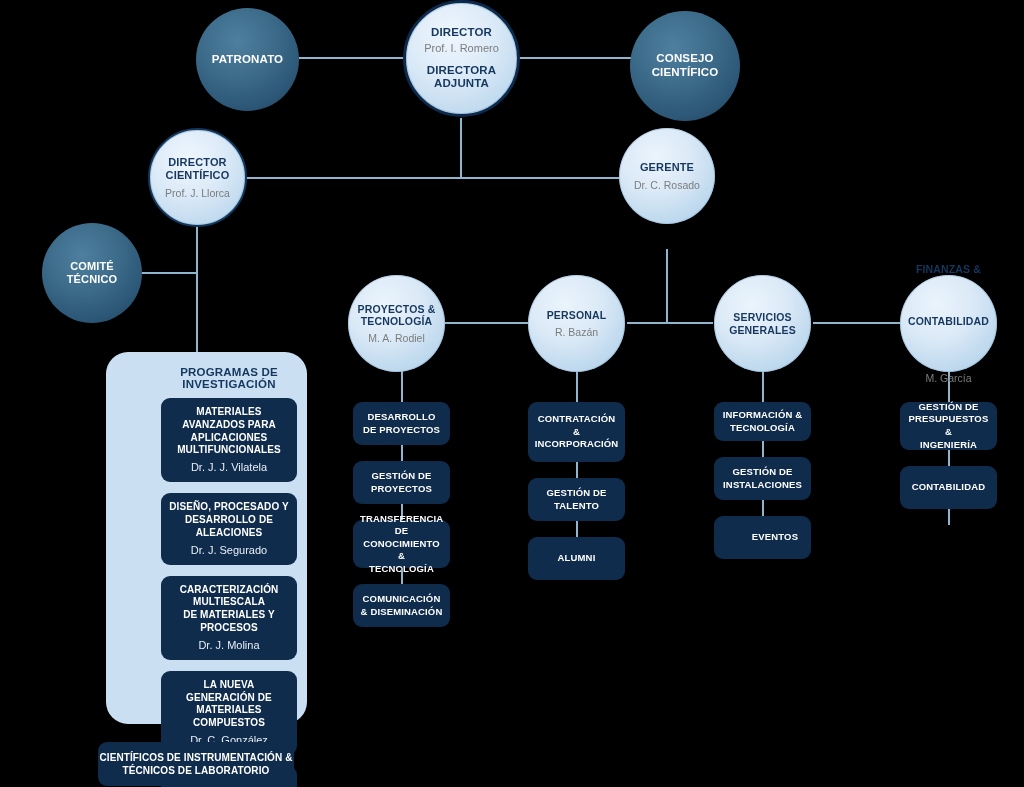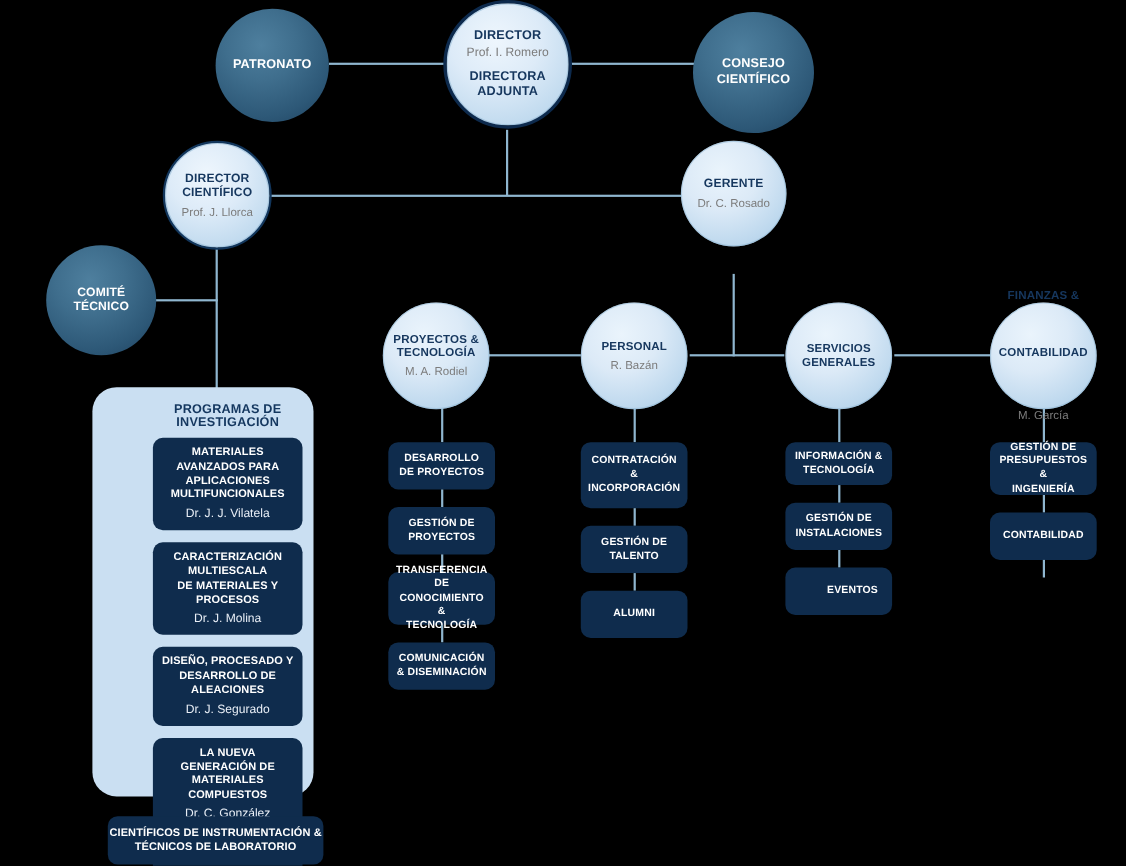--- a/index.html
+++ b/index.html
@@ -245,37 +245,37 @@
       </div>
       <div class="dgap" style="height: 16px;"></div>
       <div class="dbox" style="height: 43px;">
         <div>
           <div>CONTABILIDAD</div>
         </div>
       </div>
       <div class="dgap" style="height: 16px;"></div>
     </div>
 
-  <div id="programs-panel" style="left:84px;top:352px;width:201px;height:372px;padding-left:45px;">
+  <div id="programs-panel" style="left:106px;top:352px;width:201px;height:372px;padding-left:45px;">
     <div id="programs-title">PROGRAMAS DE INVESTIGACIÓN</div>
     <div id="programs-list" style="padding:8px 10px 0;">
         <div class="prog" style="margin-bottom: 11px;">
           <div class="t">MATERIALES AVANZADOS PARA</div>
           <div class="t">APLICACIONES MULTIFUNCIONALES</div>
           <div class="p">Dr. J. J. Vilatela</div>
         </div>
         <div class="prog" style="margin-bottom: 11px;">
+          <div class="t">DISEÑO, PROCESADO Y</div>
+          <div class="t">DESARROLLO DE ALEACIONES</div>
+          <div class="p">Dr. J. Segurado</div>
+        </div>
+        <div class="prog" style="margin-bottom: 11px;">
           <div class="t">CARACTERIZACIÓN MULTIESCALA</div>
           <div class="t">DE MATERIALES Y PROCESOS</div>
           <div class="p">Dr. J. Molina</div>
-        </div>
-        <div class="prog" style="margin-bottom: 11px;">
-          <div class="t">DISEÑO, PROCESADO Y</div>
-          <div class="t">DESARROLLO DE ALEACIONES</div>
-          <div class="p">Dr. J. Segurado</div>
         </div>
         <div class="prog" style="margin-bottom: 11px;">
           <div class="t">LA NUEVA GENERACIÓN DE</div>
           <div class="t">MATERIALES COMPUESTOS</div>
           <div class="p">Dr. C. González</div>
         </div>
         <div class="prog" style="margin-bottom: 0px;">
           <div class="t">MATERIALES PATRONATO</div>
           <div class="p">Dr. C. S. Lopes</div>
         </div>

